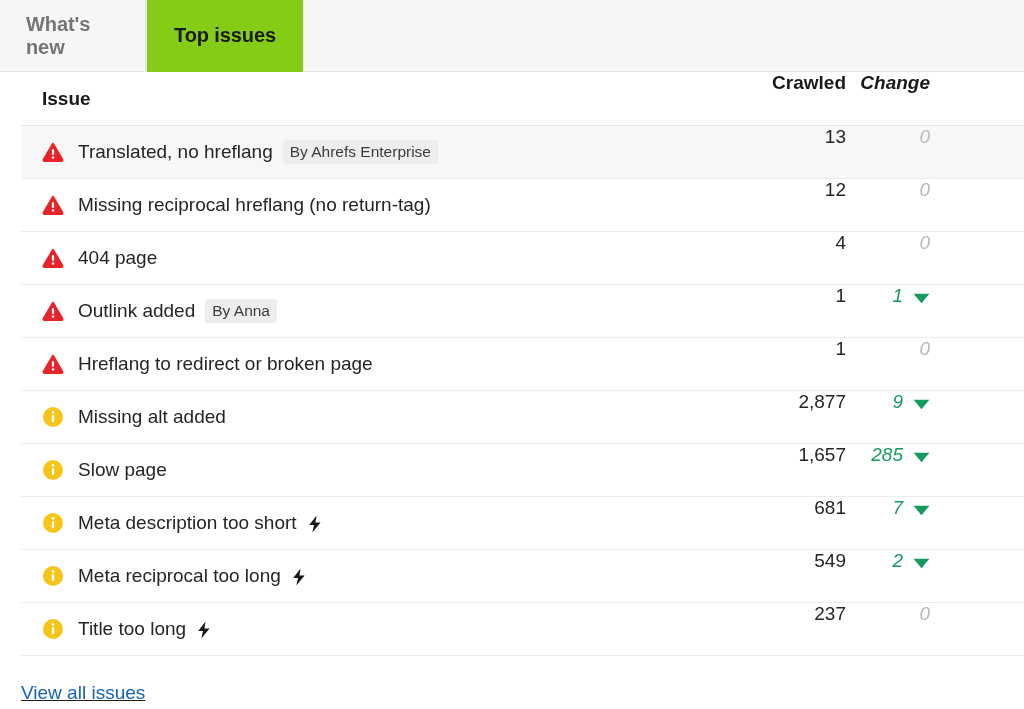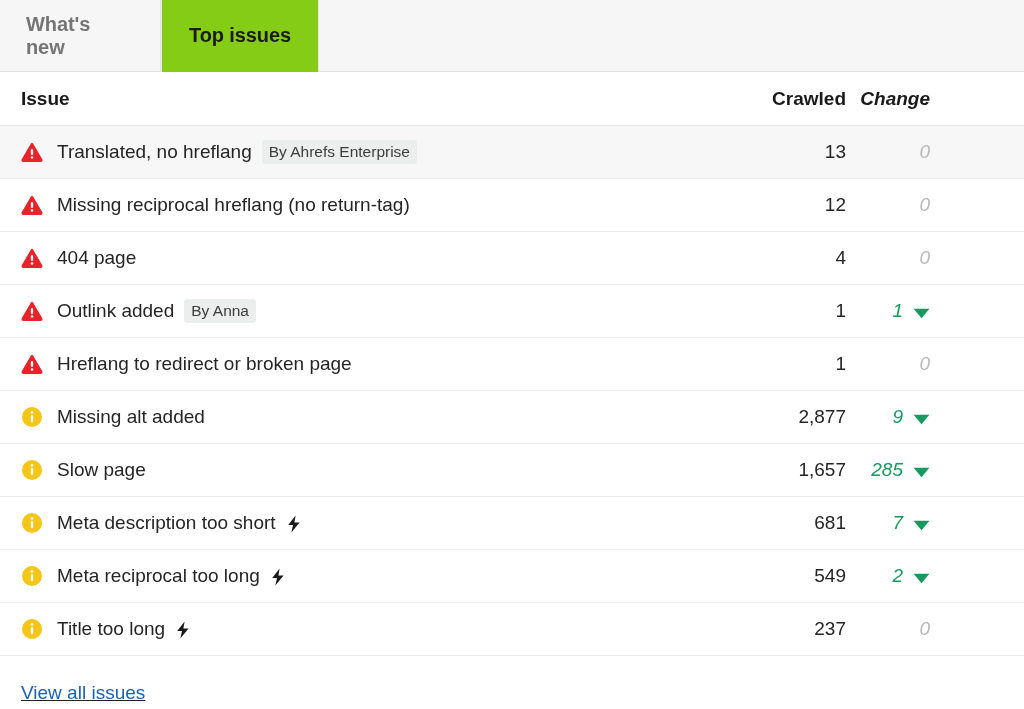--- a/index.html
+++ b/index.html
@@ -33,21 +33,21 @@
     box-sizing: border-box;
     font-size: 20px;
     font-weight: bold;
     letter-spacing: -0.1px;
     user-select: none;
     cursor: pointer;
   }
   .tab.inactive {
     color: #757575;
     padding: 0 26px;
-    width: 161px;
+    width: 146px;
     border-right: 1px solid #e6e6e6;
   }
   .tab.active {
     color: #1a1a1a;
     background: #84cc16;
     width: 158px;
     border-left: 1px solid #e6e6e6;
     border-right: 1px solid #e6e6e6;
     margin-bottom: -1px;
     padding-bottom: 1px;
@@ -56,24 +56,24 @@
     flex: 1 1 auto;
   }
 
   
   .table {
     width: 1024px;
     box-sizing: border-box;
   }
   .row {
     display: flex;
-    align-items: center;
     box-sizing: border-box;
     height: 53px;
     border-bottom: 1px solid #ededed;
+    margin-left: 21px;
   }
   .row.header {
     height: 54px;
     border-bottom: 1px solid #e6e6e6;
     background: #ffffff;
   }
   .row.highlight {
     background: #f7f7f7;
   }
 

